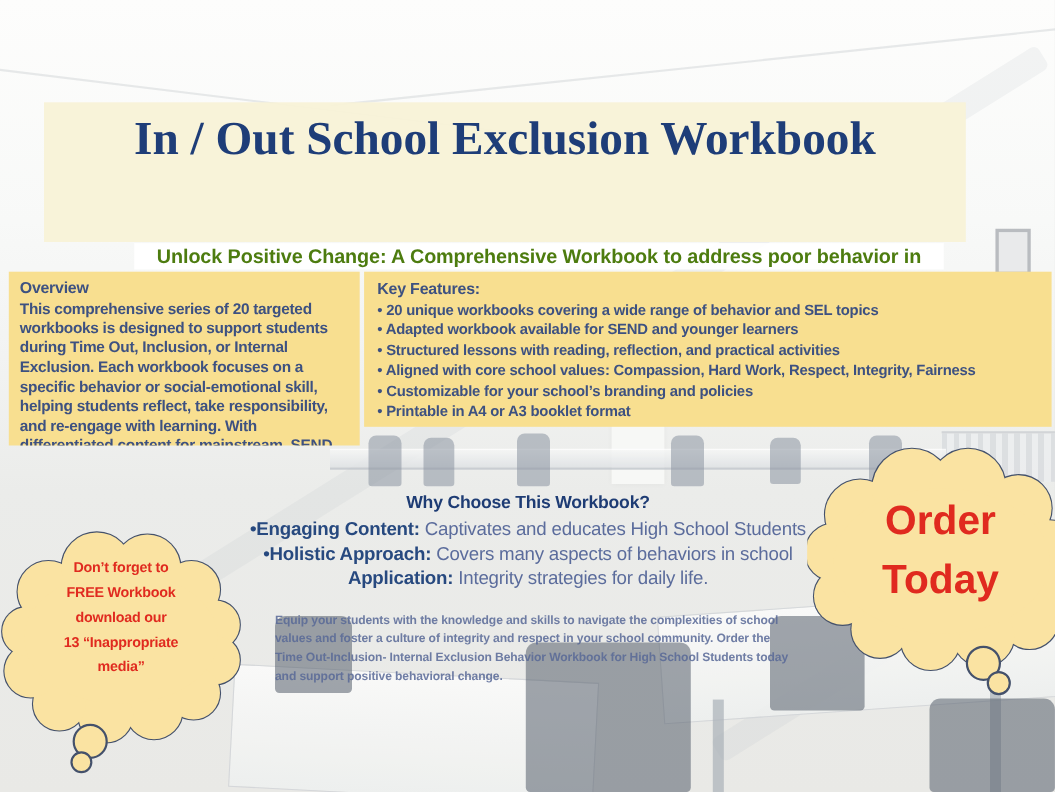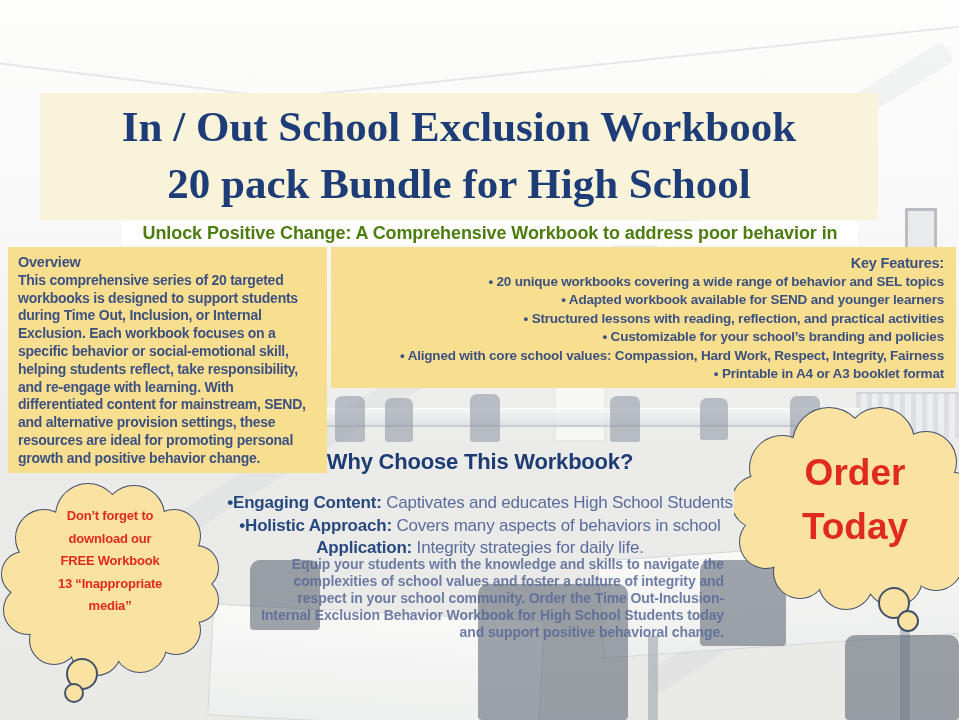--- a/index.html
+++ b/index.html
@@ -27,32 +27,32 @@
     background:rgba(248,243,215,.96);text-align:center;
     font-family:"Liberation Serif","DejaVu Serif",serif;font-weight:bold;
     color:#1e3d78;font-size:43px;line-height:57px;padding-top:5px;box-sizing:border-box;
   }
   .subtitle-bar{
     position:absolute;left:122px;top:221px;width:736px;height:24px;
     background:rgba(255,255,255,.93);text-align:center;
     color:#4d7c0f;font-weight:bold;font-size:18px;line-height:24px;letter-spacing:-.1px;
   }
   .panel{position:absolute;background:#f8df90;box-sizing:border-box;color:#3d5181;font-weight:bold;}
-  .overview-panel{left:8px;top:247px;width:319px;height:226px;padding:7px 10px;font-size:14px;line-height:17.8px;letter-spacing:-.25px;overflow:hidden;}
-  .features-panel{left:331px;top:247px;width:625px;height:141px;padding:7px 12px;font-size:13.5px;line-height:18.5px;letter-spacing:-.2px;overflow:hidden;text-align:right;}
+  .overview-panel{left:8px;top:247px;width:319px;height:158px;padding:7px 10px;font-size:14px;line-height:17.8px;letter-spacing:-.25px;overflow:hidden;}
+  .features-panel{left:331px;top:247px;width:625px;height:141px;padding:7px 12px;font-size:13.5px;line-height:18.5px;letter-spacing:-.2px;overflow:hidden;}
   .panel-heading{font-size:14.5px;}
   .feature-item{white-space:nowrap;overflow:hidden;}
 
   .why-block{position:absolute;left:180px;top:449px;width:600px;text-align:center;z-index:2;}
-  .why-heading{color:#1e3c74;font-weight:bold;font-size:22px;letter-spacing:-.2px;margin-bottom:17px;}
+  .why-heading{color:#1e3c74;font-weight:bold;font-size:16px;letter-spacing:-.2px;margin-bottom:3px;}
   .why-line{font-size:17px;line-height:22.5px;letter-spacing:-.2px;color:#5b6c9c;}
   .why-label{color:#27497f;font-weight:bold;}
   .closing-para{
-    position:absolute;left:250px;top:556px;width:474px;text-align:right;z-index:2;
-    color:rgba(88,104,150,.85);font-size:14px;line-height:17px;letter-spacing:-.1px;font-weight:bold;
+    position:absolute;left:250px;top:556px;width:474px;text-align:left;z-index:2;
+    color:rgba(88,104,150,.85);font-size:11px;line-height:17px;letter-spacing:-.1px;font-weight:bold;
   }
 
   
   .cloud-wrap{position:absolute;z-index:3;}
   .cloud-text{position:absolute;left:0;right:0;text-align:center;font-weight:bold;color:#e02a1f;}
   .order-text{top:40px;font-size:37px;line-height:54px;}
   .free-text{top:23px;font-size:13px;line-height:22.5px;letter-spacing:-.2px;}
 </style>
 </head>
 <body>
@@ -82,39 +82,38 @@
     <div class="bg-abs leg" style="left:648px;top:636px;width:10px;height:84px;"></div>
     <div class="bg-abs leg" style="left:900px;top:620px;width:10px;height:100px;"></div>
     <div class="bg-abs bg-chair-dark" style="left:478px;top:584px;width:150px;height:136px;"></div>
     <div class="bg-abs bg-chair-dark" style="left:700px;top:560px;width:86px;height:86px;"></div>
     <div class="bg-abs bg-chair-dark" style="left:845px;top:635px;width:114px;height:85px;"></div>
     <div class="bg-abs bg-chair-dark" style="left:250px;top:560px;width:70px;height:70px;"></div>
   </div>
 
   <div class="title-banner">
     <div>In / Out School Exclusion Workbook</div>
-    <div>20 pack Bundle for High School</div>
   </div>
 
   <div class="subtitle-bar">Unlock Positive Change: A Comprehensive Workbook to address poor behavior in school</div>
 
   <div class="panel overview-panel">
     <div class="panel-heading">Overview</div>
     <div>This comprehensive series of 20 targeted workbooks is designed to support students during Time Out, Inclusion, or Internal Exclusion. Each workbook focuses on a specific behavior or social-emotional skill, helping students reflect, take responsibility, and re-engage with learning. With differentiated content for mainstream, SEND, and alternative provision settings, these resources are ideal for promoting personal growth and positive behavior change.</div>
   </div>
 
   <div class="panel features-panel">
     <div class="panel-heading">Key Features:</div>
     <div>
 
     <div class="feature-item">• 20 unique workbooks covering a wide range of behavior and SEL topics</div>
         <div class="feature-item">• Adapted workbook available for SEND and younger learners</div>
         <div class="feature-item">• Structured lessons with reading, reflection, and practical activities</div>
+        <div class="feature-item">• Aligned with core school values: Compassion, Hard Work, Respect, Integrity, Fairness</div>
         <div class="feature-item">• Customizable for your school’s branding and policies</div>
-        <div class="feature-item">• Aligned with core school values: Compassion, Hard Work, Respect, Integrity, Fairness</div>
         <div class="feature-item">• Printable in A4 or A3 booklet format</div>
       </div>
   </div>
 
   <div class="why-block">
     <div class="why-heading">Why Choose This Workbook?</div>
     <div class="why-line">
       <span class="why-label">•Engaging Content:</span>
       <span>Captivates and educates High School Students</span>
     </div>
@@ -204,20 +203,20 @@
         <ellipse cx="110" cy="98" rx="88" ry="60"></ellipse>
       </g>
       <g fill="#fae3a2" stroke="#44516b" stroke-width="2">
         <circle cx="82" cy="192" r="15"></circle>
           <circle cx="74" cy="211" r="9"></circle>
       </g>
     </svg>
     <div class="cloud-text free-text">
 
     <div>Don’t forget to</div>
+        <div>FREE Workbook</div>
         <div>download our</div>
-        <div>FREE Workbook</div>
         <div>13 “Inappropriate</div>
         <div>media”</div>
       </div>
   </div>
 
 </div>
 
 </body></html>

